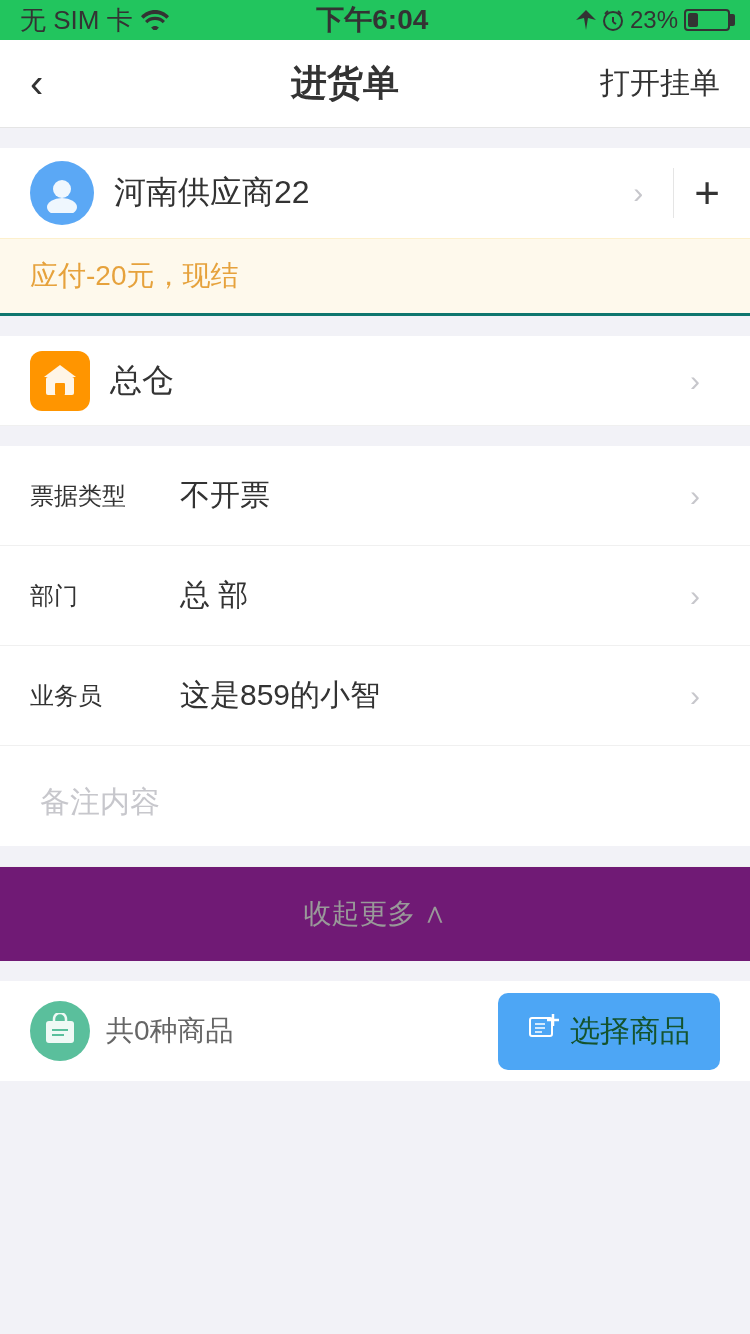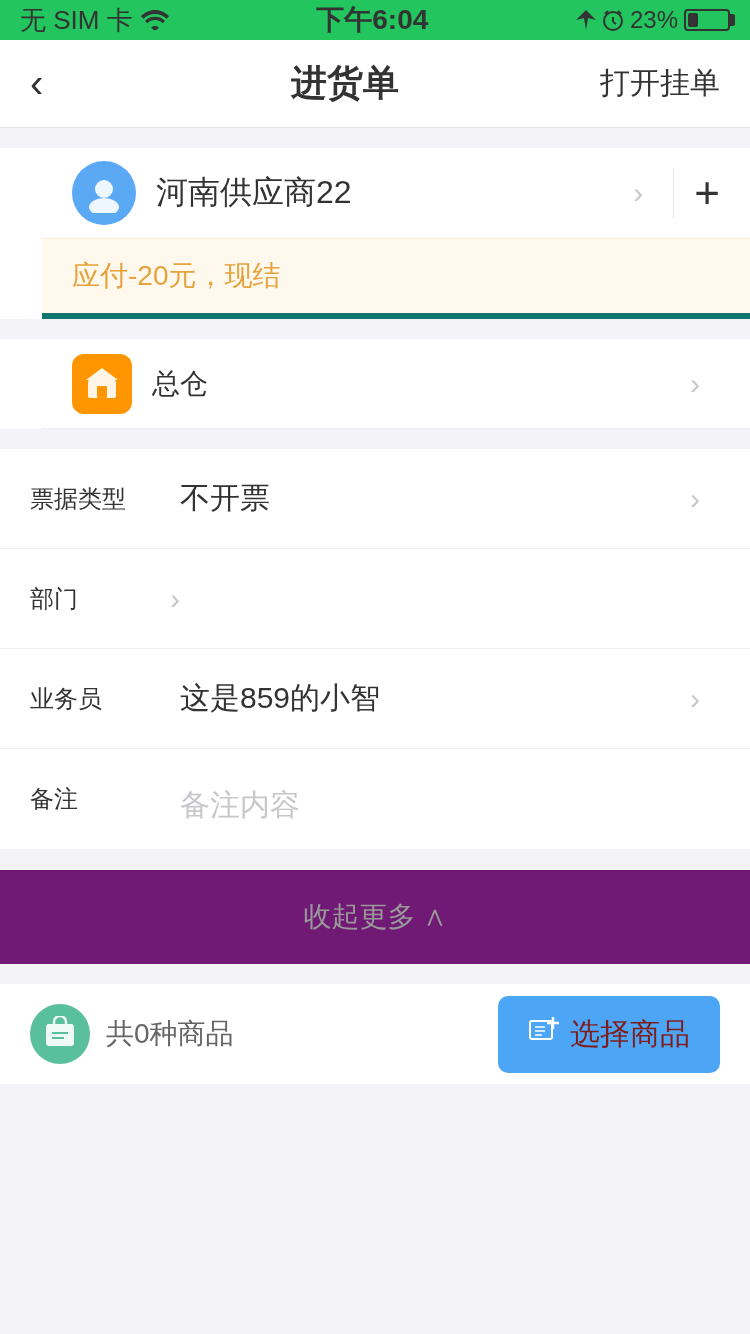--- a/index.html
+++ b/index.html
@@ -89,21 +89,20 @@
     
     .section-gap {
       height: 20px;
       background: #f2f2f7;
     }
 
     
     .card {
       background: #fff;
       margin-bottom: 0;
-      padding-left: 42px;
     }
 
     
     .supplier-row {
       display: flex;
       align-items: center;
       padding: 0 30px;
       height: 90px;
       background: #fff;
     }
@@ -142,21 +141,21 @@
       margin: 0 20px 0 10px;
     }
 
     
     .notice-bar {
       background: #fef9ec;
       padding: 18px 30px;
       font-size: 28px;
       color: #e6a23c;
       border-top: 1px solid #fdf0cc;
-      border-bottom: 6px solid #0f766e;
+      border-bottom: 3px solid #0f766e;
     }
 
     
     .warehouse-row {
       display: flex;
       align-items: center;
       padding: 0 30px;
       height: 90px;
       background: #fff;
       border-bottom: 1px solid #f0f0f0;
@@ -168,21 +167,21 @@
       background: #ff9500;
       display: flex;
       align-items: center;
       justify-content: center;
       margin-right: 20px;
       flex-shrink: 0;
     }
     .warehouse-icon svg { width: 36px; height: 36px; }
     .warehouse-name {
       flex: 1;
-      font-size: 28px;
+      font-size: 32px;
       color: #333;
     }
 
     
     .form-section {
       background: #fff;
       margin-top: 20px;
     }
     .form-row {
       display: flex;
@@ -246,21 +245,21 @@
       align-items: center;
       justify-content: center;
     }
     .product-icon svg { width: 36px; height: 36px; }
     .product-count-text {
       font-size: 28px;
       color: #666;
     }
     .select-btn {
       background: #4da6f5;
-      color: #7f1d1d;
+      color: #14532d;
       border-radius: 10px;
       padding: 18px 30px;
       font-size: 30px;
       display: flex;
       align-items: center;
       gap: 10px;
       cursor: pointer;
     }
     .select-btn-icon { font-size: 28px; }
 
@@ -348,31 +347,31 @@
 <div class="form-section">
 
   <div class="form-row">
     <span class="form-label">票据类型</span>
     <span class="form-value">不开票</span>
     <span class="chevron-right">›</span>
   </div>
 
   <div class="form-row">
     <span class="form-label">部门</span>
+    <span class="form-value">总 部</span>
     <span class="chevron-right">›</span>
   </div>
 
   <div class="form-row">
     <span class="form-label">业务员</span>
     <span class="form-value">这是859的小智</span>
     <span class="chevron-right">›</span>
   </div>
 
   <div class="form-row">
-    <span class="form-label">备注</span>
     <span class="form-value placeholder">备注内容</span>
   </div>
 </div>
 
 <div class="collapse-btn">
   <span>收起更多 ∧</span>
 </div>
 
 <div class="bottom-bar">
   <div class="product-count-wrap">

